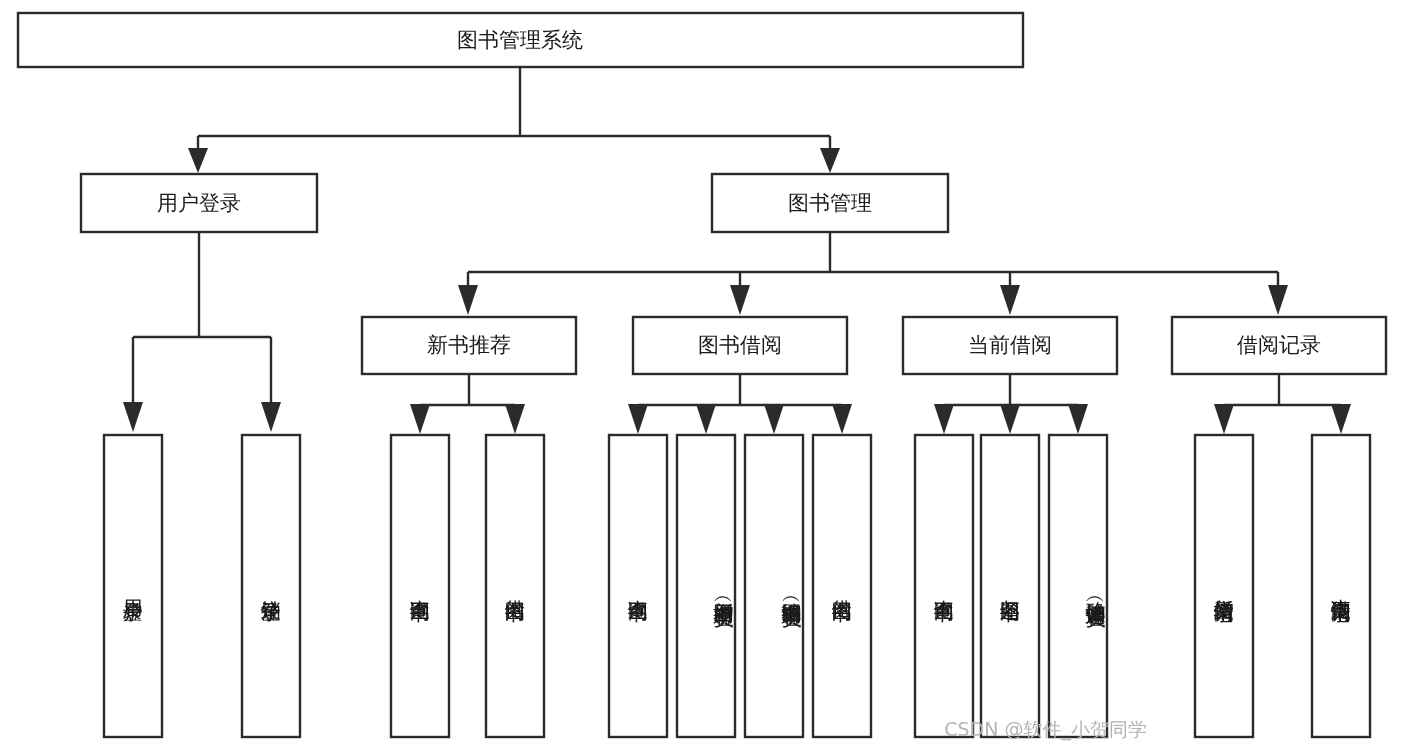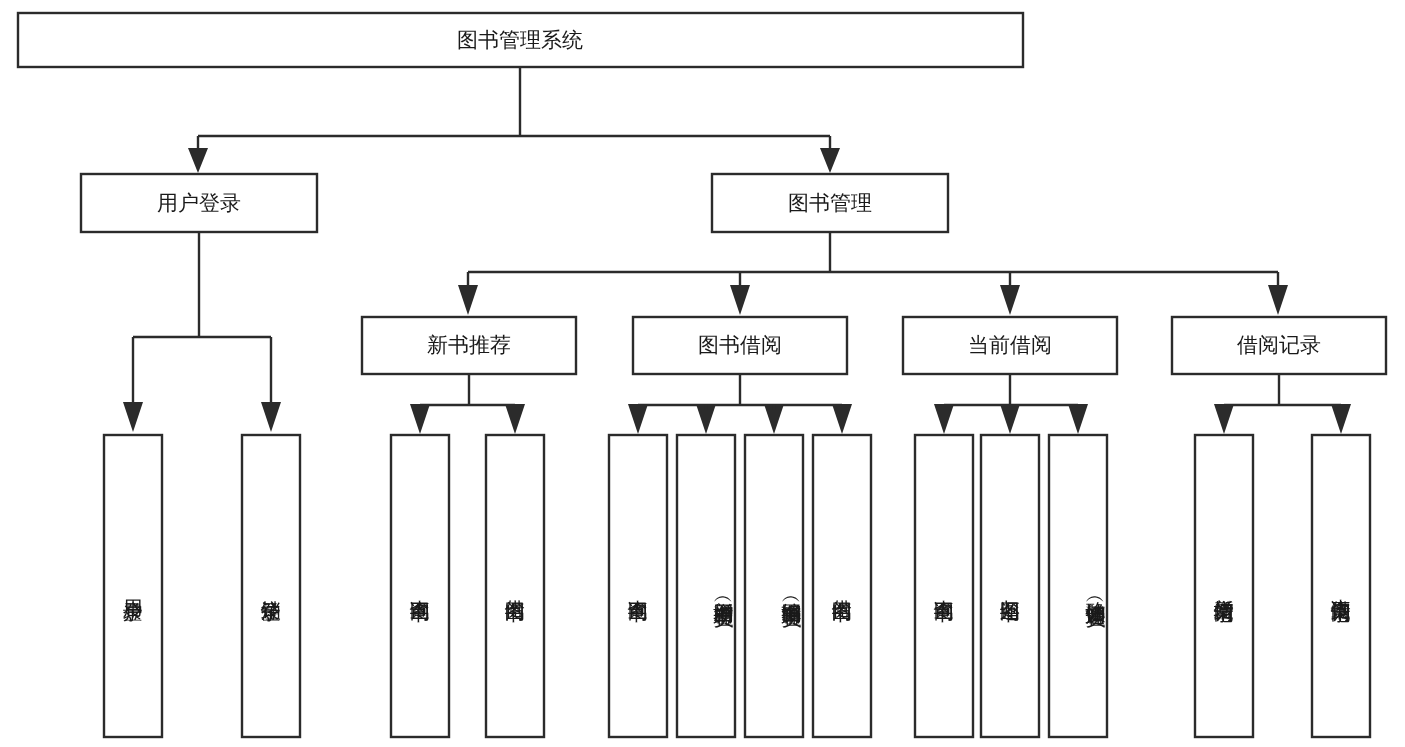--- a/index.html
+++ b/index.html
@@ -204,14 +204,15 @@
   <div class="vlabel" style="left:745px; top:435px; width:58px; height:302px; align-items:flex-start; padding-top:8px; box-sizing:border-box;">编辑图书（管理员）</div>
   <div class="vlabel" style="left:813px; top:435px; width:58px; height:302px;">借阅图书</div>
 
   <div class="vlabel" style="left:915px; top:435px; width:58px; height:302px;">查询图书</div>
   <div class="vlabel" style="left:981px; top:435px; width:58px; height:302px;">归还图书</div>
   <div class="vlabel" style="left:1049px; top:435px; width:58px; height:302px; align-items:flex-start; padding-top:8px; box-sizing:border-box;">确认归还（管理员）</div>
 
   <div class="vlabel" style="left:1195px; top:435px; width:58px; height:302px;">新增借阅记录</div>
   <div class="vlabel" style="left:1312px; top:435px; width:58px; height:302px;">查询借阅记录</div>
 
+  <div class="watermark">CSDN @软件_小贺同学</div>
 
 </div>
 
 </body></html>

